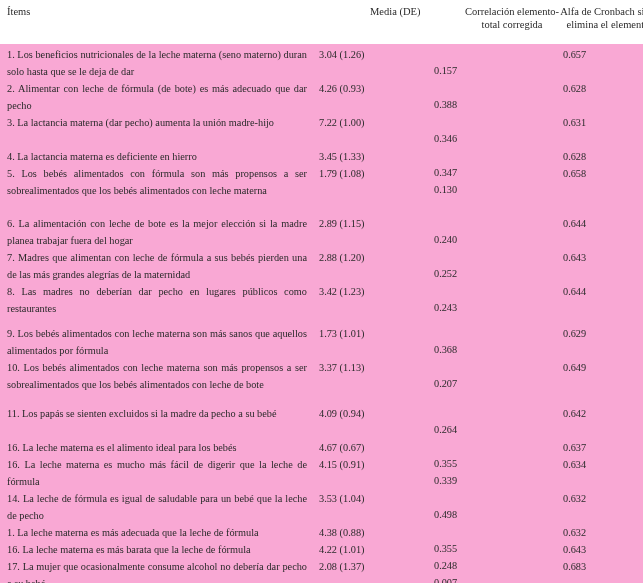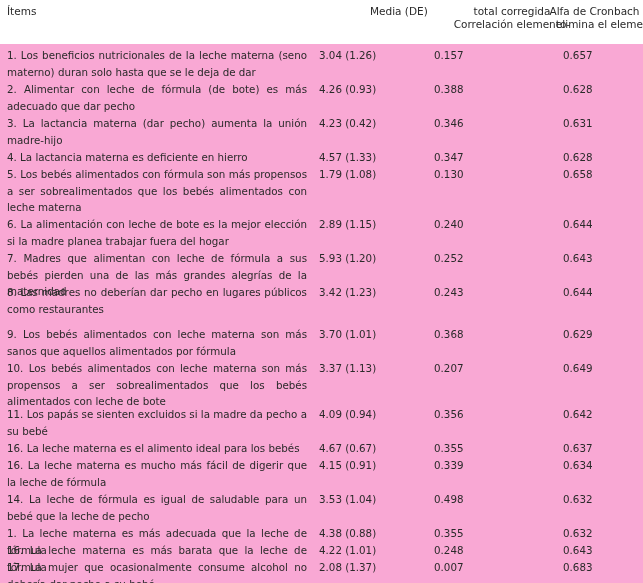--- a/index.html
+++ b/index.html
@@ -1,50 +1,50 @@
 <!DOCTYPE html>
 <html><head>
   <meta charset="utf-8">
   <style>
     html, body { margin: 0; padding: 0; background: #ffffff; }
     body {
       width: 643px; height: 583px; overflow: hidden;
       font-family: "DejaVu Sans", "Liberation Sans", sans-serif;
       color: #2a2a2a;
     }
-    .wrap { position: relative; width: 643px; height: 483px; }
+    .wrap { position: relative; width: 643px; height: 483px; font-family: Liberation Serif, serif; }
     .header {
       position: absolute; left: 0; top: 0; width: 643px; height: 32px;
       background: #ffffff; font-size: 10.5px; color: #2a2a2a;
     }
     .header .h { position: absolute; line-height: 13px; }
     .h-items { left: 7px; top: 5px; }
     .h-media { left: 370px; top: 5px; }
     .h-corr { left: 451px; top: 5px; width: 122px; text-align: center; }
     .h-alpha { left: 548px; top: 5px; width: 120px; text-align: center; }
     .body {
       position: absolute; left: 0; top: 44px; width: 643px; height: 551px;
       background: #f9a8d4;
     }
     .row { position: absolute; left: 0; width: 643px; font-size: 10.3px; line-height: 16.5px; }
     .row .item { position: absolute; left: 7px; width: 300px; text-align: justify; }
     .row .media { position: absolute; left: 319px; }
-    .row .corr { position: absolute; left: 434px; }
+    .row .corr { position: absolute; left: 434px; margin-top: 16px; }
     .row .alpha { position: absolute; left: 563px; }
   </style>
 </head>
 <body>
 
 <div class="wrap">
   <div class="header">
     <div class="h h-items">Ítems</div>
     <div class="h h-media">Media (DE)</div>
     <div class="h h-corr">
+      <div>Correlación elemento-</div>
       <div>total corregida</div>
-      <div>Correlación elemento-</div>
     </div>
     <div class="h h-alpha">
       <div>Alfa de Cronbach si se</div>
       <div>elimina el elemento</div>
     </div>
   </div>
 
   <div class="body">
     <div class="row" style="top:3px">
       <div class="item">1. Los beneficios nutricionales de la leche materna (seno materno) duran solo hasta que se le deja de dar</div>
@@ -53,70 +53,70 @@
       <div class="alpha">0.657</div>
     </div>
     <div class="row" style="top:37px">
       <div class="item">2. Alimentar con leche de fórmula (de bote) es más adecuado que dar pecho</div>
       <div class="media">4.26 (0.93)</div>
       <div class="corr">0.388</div>
       <div class="alpha">0.628</div>
     </div>
     <div class="row" style="top:71px">
       <div class="item">3. La lactancia materna (dar pecho) aumenta la unión madre-hijo</div>
-      <div class="media">4.23 (0.42)</div>
+      <div class="media">7.22 (1.00)</div>
       <div class="corr">0.346</div>
       <div class="alpha">0.631</div>
     </div>
     <div class="row" style="top:105px">
       <div class="item">4. La lactancia materna es deficiente en hierro</div>
-      <div class="media">4.57 (1.33)</div>
+      <div class="media">3.45 (1.33)</div>
       <div class="corr">0.347</div>
       <div class="alpha">0.628</div>
     </div>
     <div class="row" style="top:122px">
       <div class="item">5. Los bebés alimentados con fórmula son más propensos a ser sobrealimentados que los bebés alimentados con leche materna</div>
       <div class="media">1.79 (1.08)</div>
       <div class="corr">0.130</div>
       <div class="alpha">0.658</div>
     </div>
     <div class="row" style="top:172px">
       <div class="item">6. La alimentación con leche de bote es la mejor elección si la madre planea trabajar fuera del hogar</div>
       <div class="media">2.89 (1.15)</div>
       <div class="corr">0.240</div>
       <div class="alpha">0.644</div>
     </div>
     <div class="row" style="top:206px">
       <div class="item">7. Madres que alimentan con leche de fórmula a sus bebés pierden una de las más grandes alegrías de la maternidad</div>
-      <div class="media">5.93 (1.20)</div>
+      <div class="media">2.88 (1.20)</div>
       <div class="corr">0.252</div>
       <div class="alpha">0.643</div>
     </div>
     <div class="row" style="top:240px">
       <div class="item">8. Las madres no deberían dar pecho en lugares públicos como restaurantes</div>
       <div class="media">3.42 (1.23)</div>
       <div class="corr">0.243</div>
       <div class="alpha">0.644</div>
     </div>
     <div class="row" style="top:282px">
       <div class="item">9. Los bebés alimentados con leche materna son más sanos que aquellos alimentados por fórmula</div>
-      <div class="media">3.70 (1.01)</div>
+      <div class="media">1.73 (1.01)</div>
       <div class="corr">0.368</div>
       <div class="alpha">0.629</div>
     </div>
     <div class="row" style="top:316px">
       <div class="item">10. Los bebés alimentados con leche materna son más propensos a ser sobrealimentados que los bebés alimentados con leche de bote</div>
       <div class="media">3.37 (1.13)</div>
       <div class="corr">0.207</div>
       <div class="alpha">0.649</div>
     </div>
     <div class="row" style="top:362px">
       <div class="item">11. Los papás se sienten excluidos si la madre da pecho a su bebé</div>
       <div class="media">4.09 (0.94)</div>
-      <div class="corr">0.356</div>
+      <div class="corr">0.264</div>
       <div class="alpha">0.642</div>
     </div>
     <div class="row" style="top:396px">
       <div class="item">16. La leche materna es el alimento ideal para los bebés</div>
       <div class="media">4.67 (0.67)</div>
       <div class="corr">0.355</div>
       <div class="alpha">0.637</div>
     </div>
     <div class="row" style="top:413px">
       <div class="item">16. La leche materna es mucho más fácil de digerir que la leche de fórmula</div>

